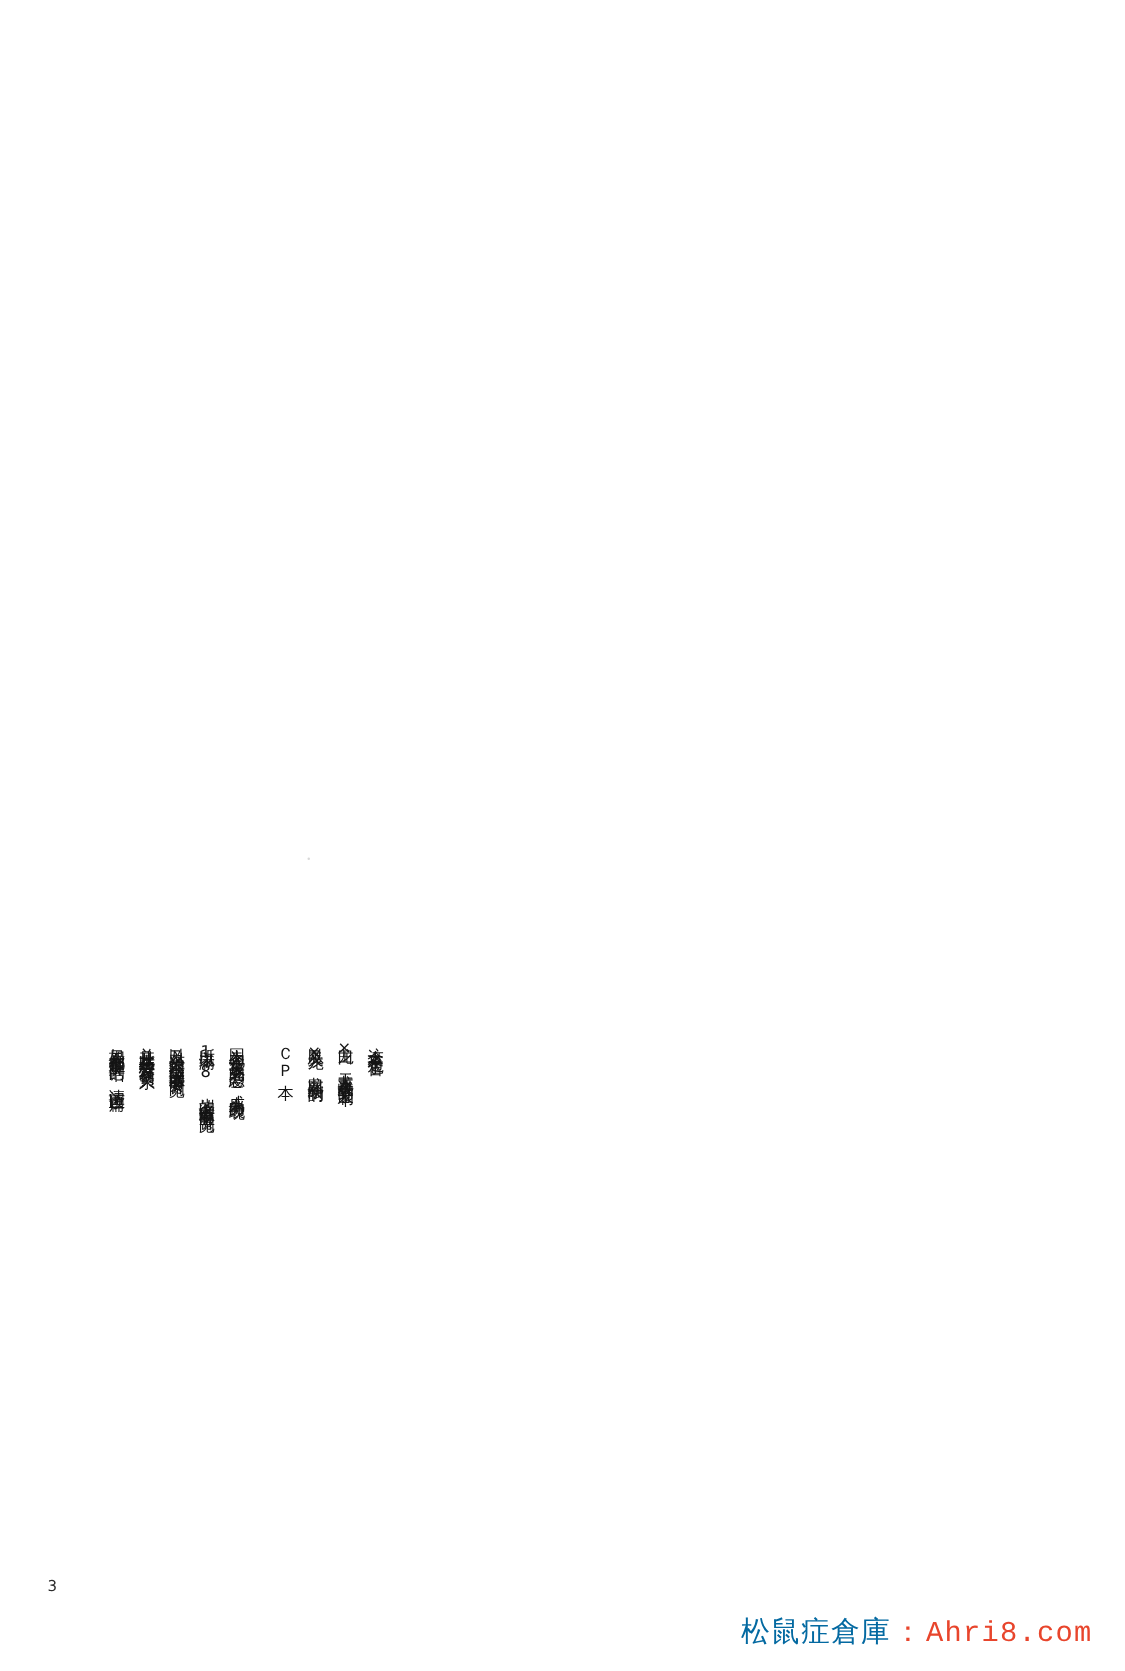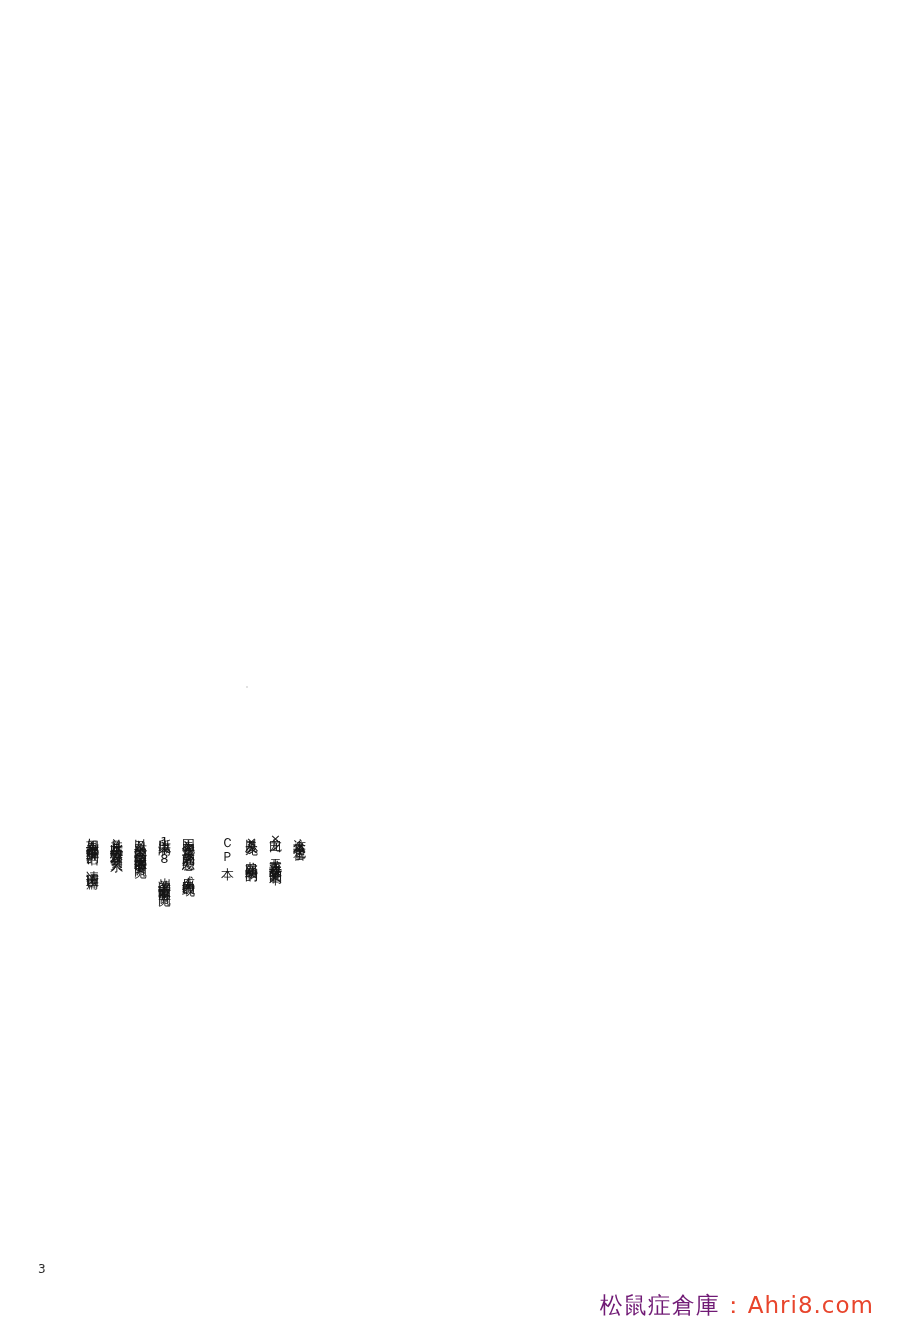--- a/index.html
+++ b/index.html
@@ -74,28 +74,29 @@
   .watermark {
     position: absolute;
     right: 26px;
     bottom: 16px;
     font-size: 23px;
     font-family: "DejaVu Sans", "Liberation Sans", sans-serif;
     letter-spacing: 1px;
     white-space: nowrap;
   }
   .watermark .cn {
-    color: #701a75;
+    color: #0369a1;
   }
   .watermark .sep {
     color: #e8452c;
     padding: 0 2px;
   }
   .watermark .url {
     color: #e8452c;
+    font-family: Liberation Mono, monospace;
   }
 </style>
 </head>
 <body>
 
 <div class="page">
 
   <div class="speck"></div>
 
   <div class="vtext">

